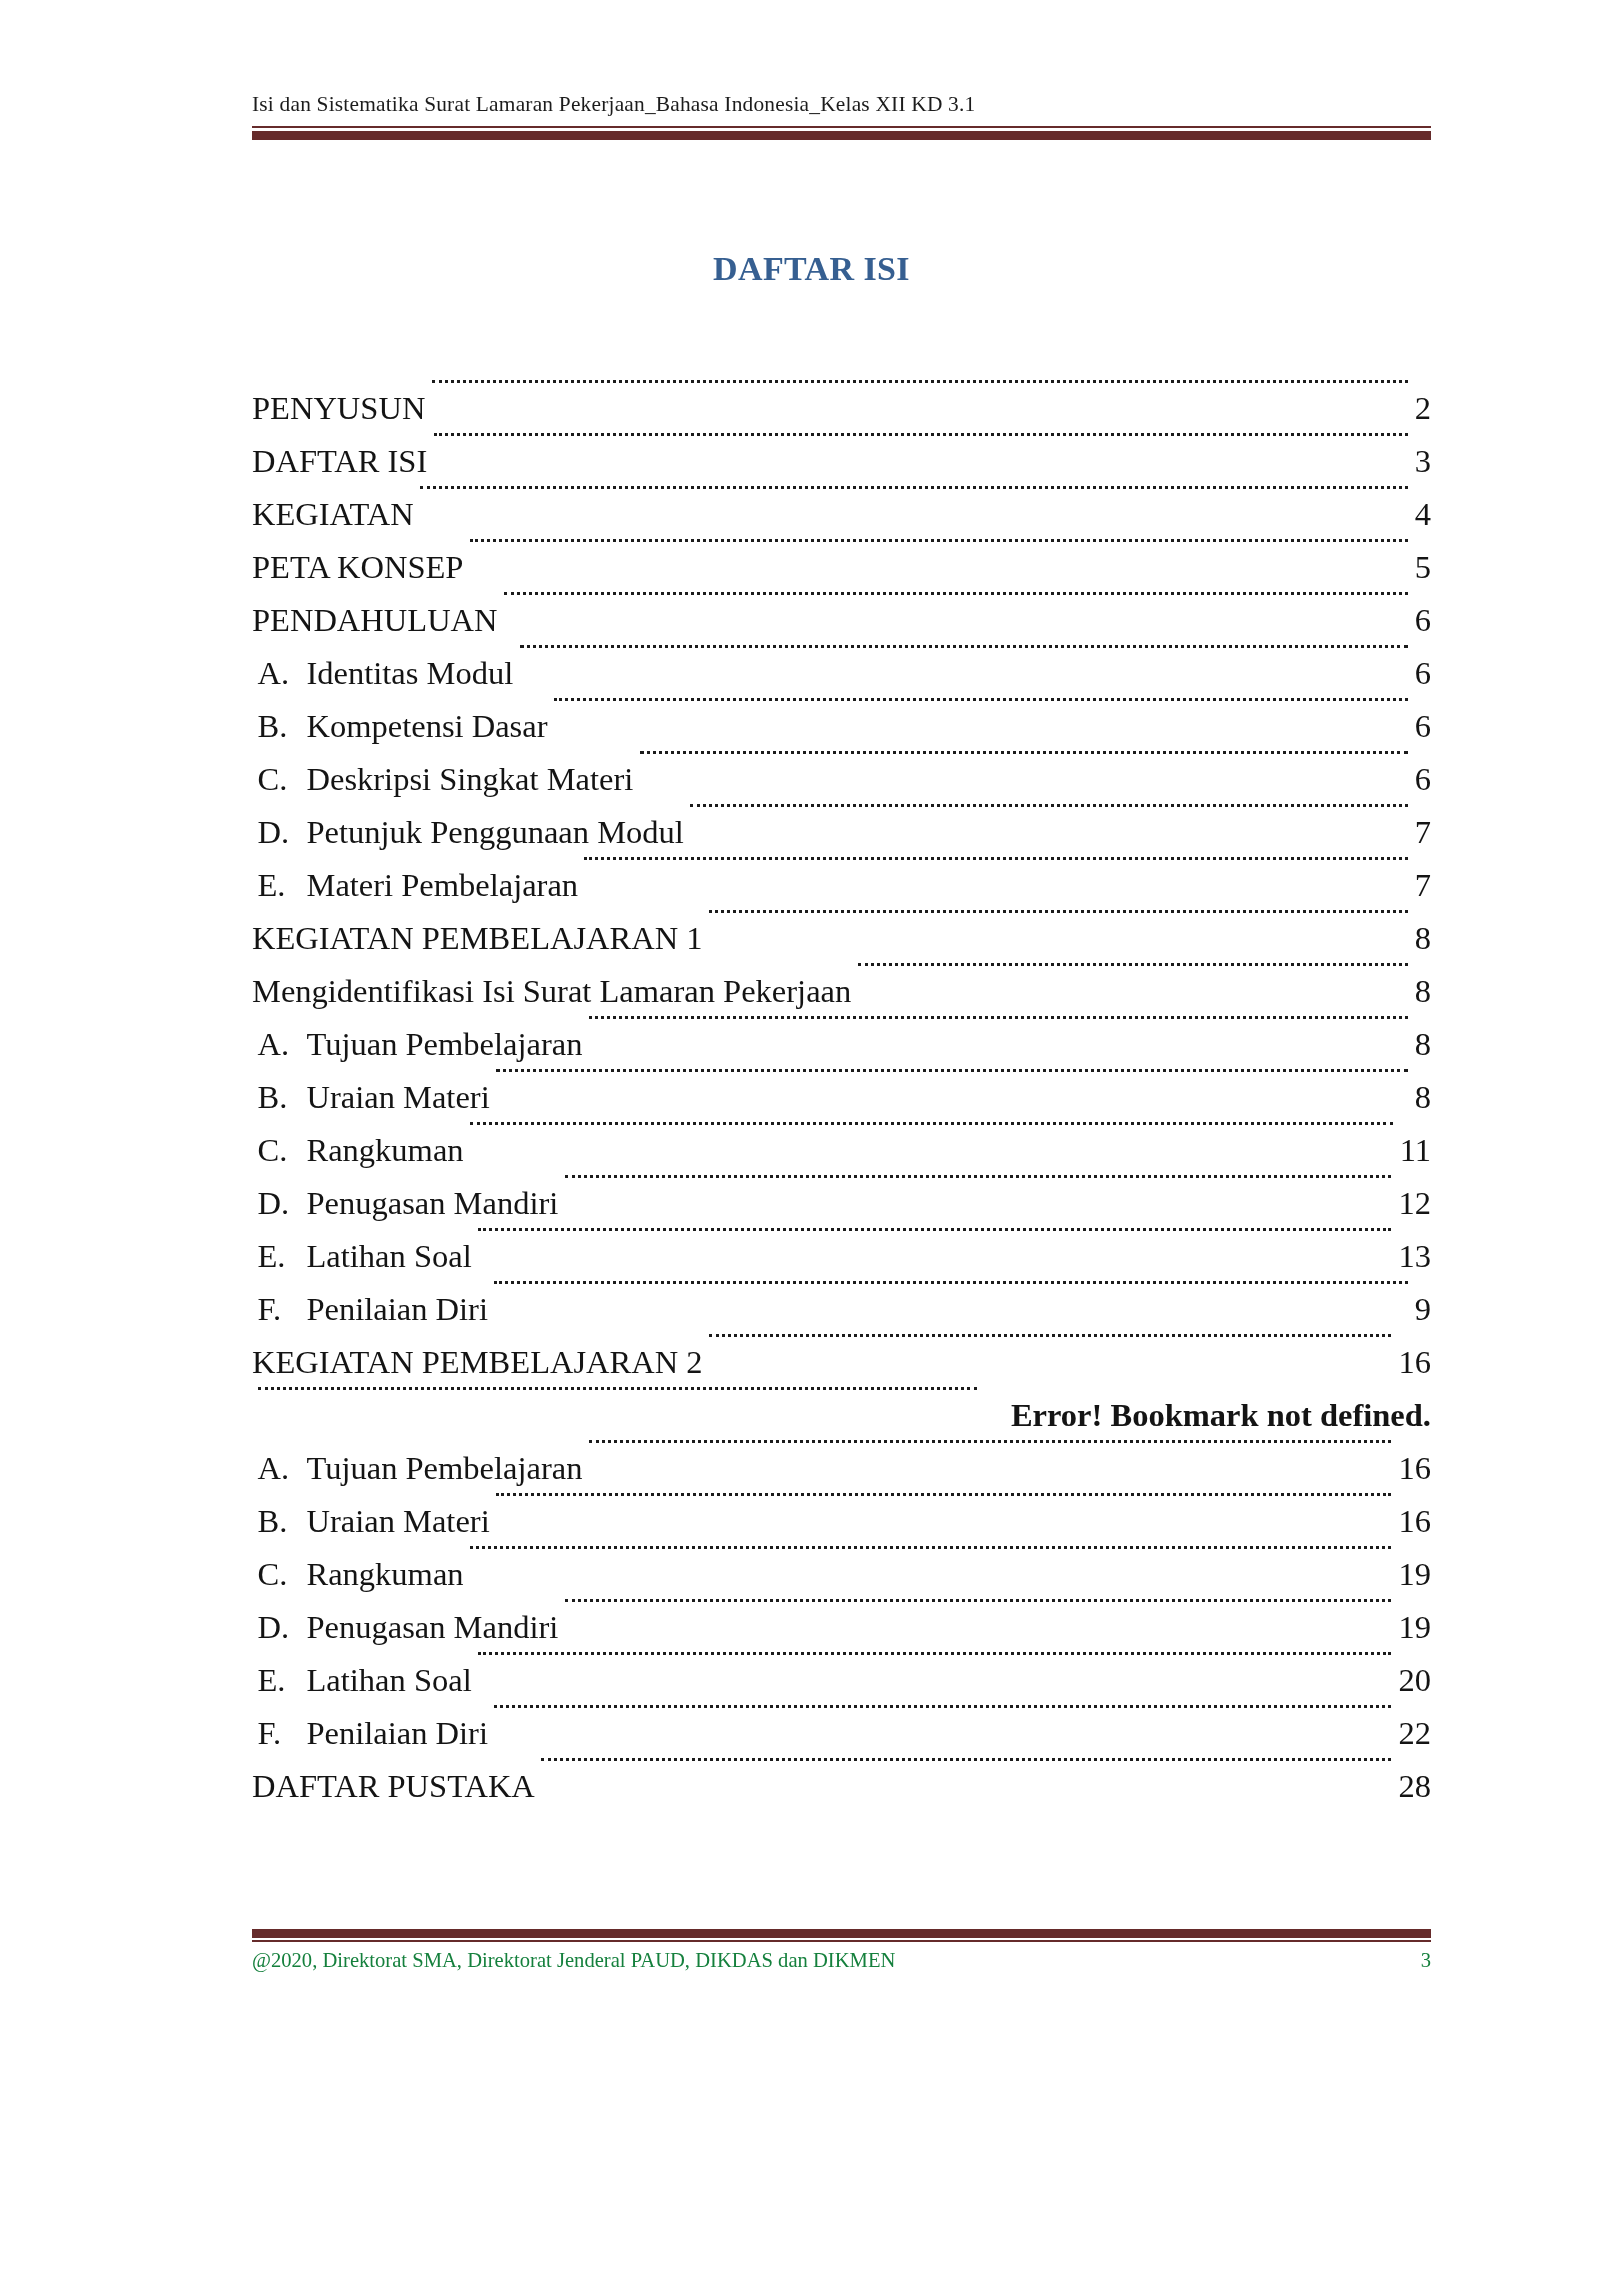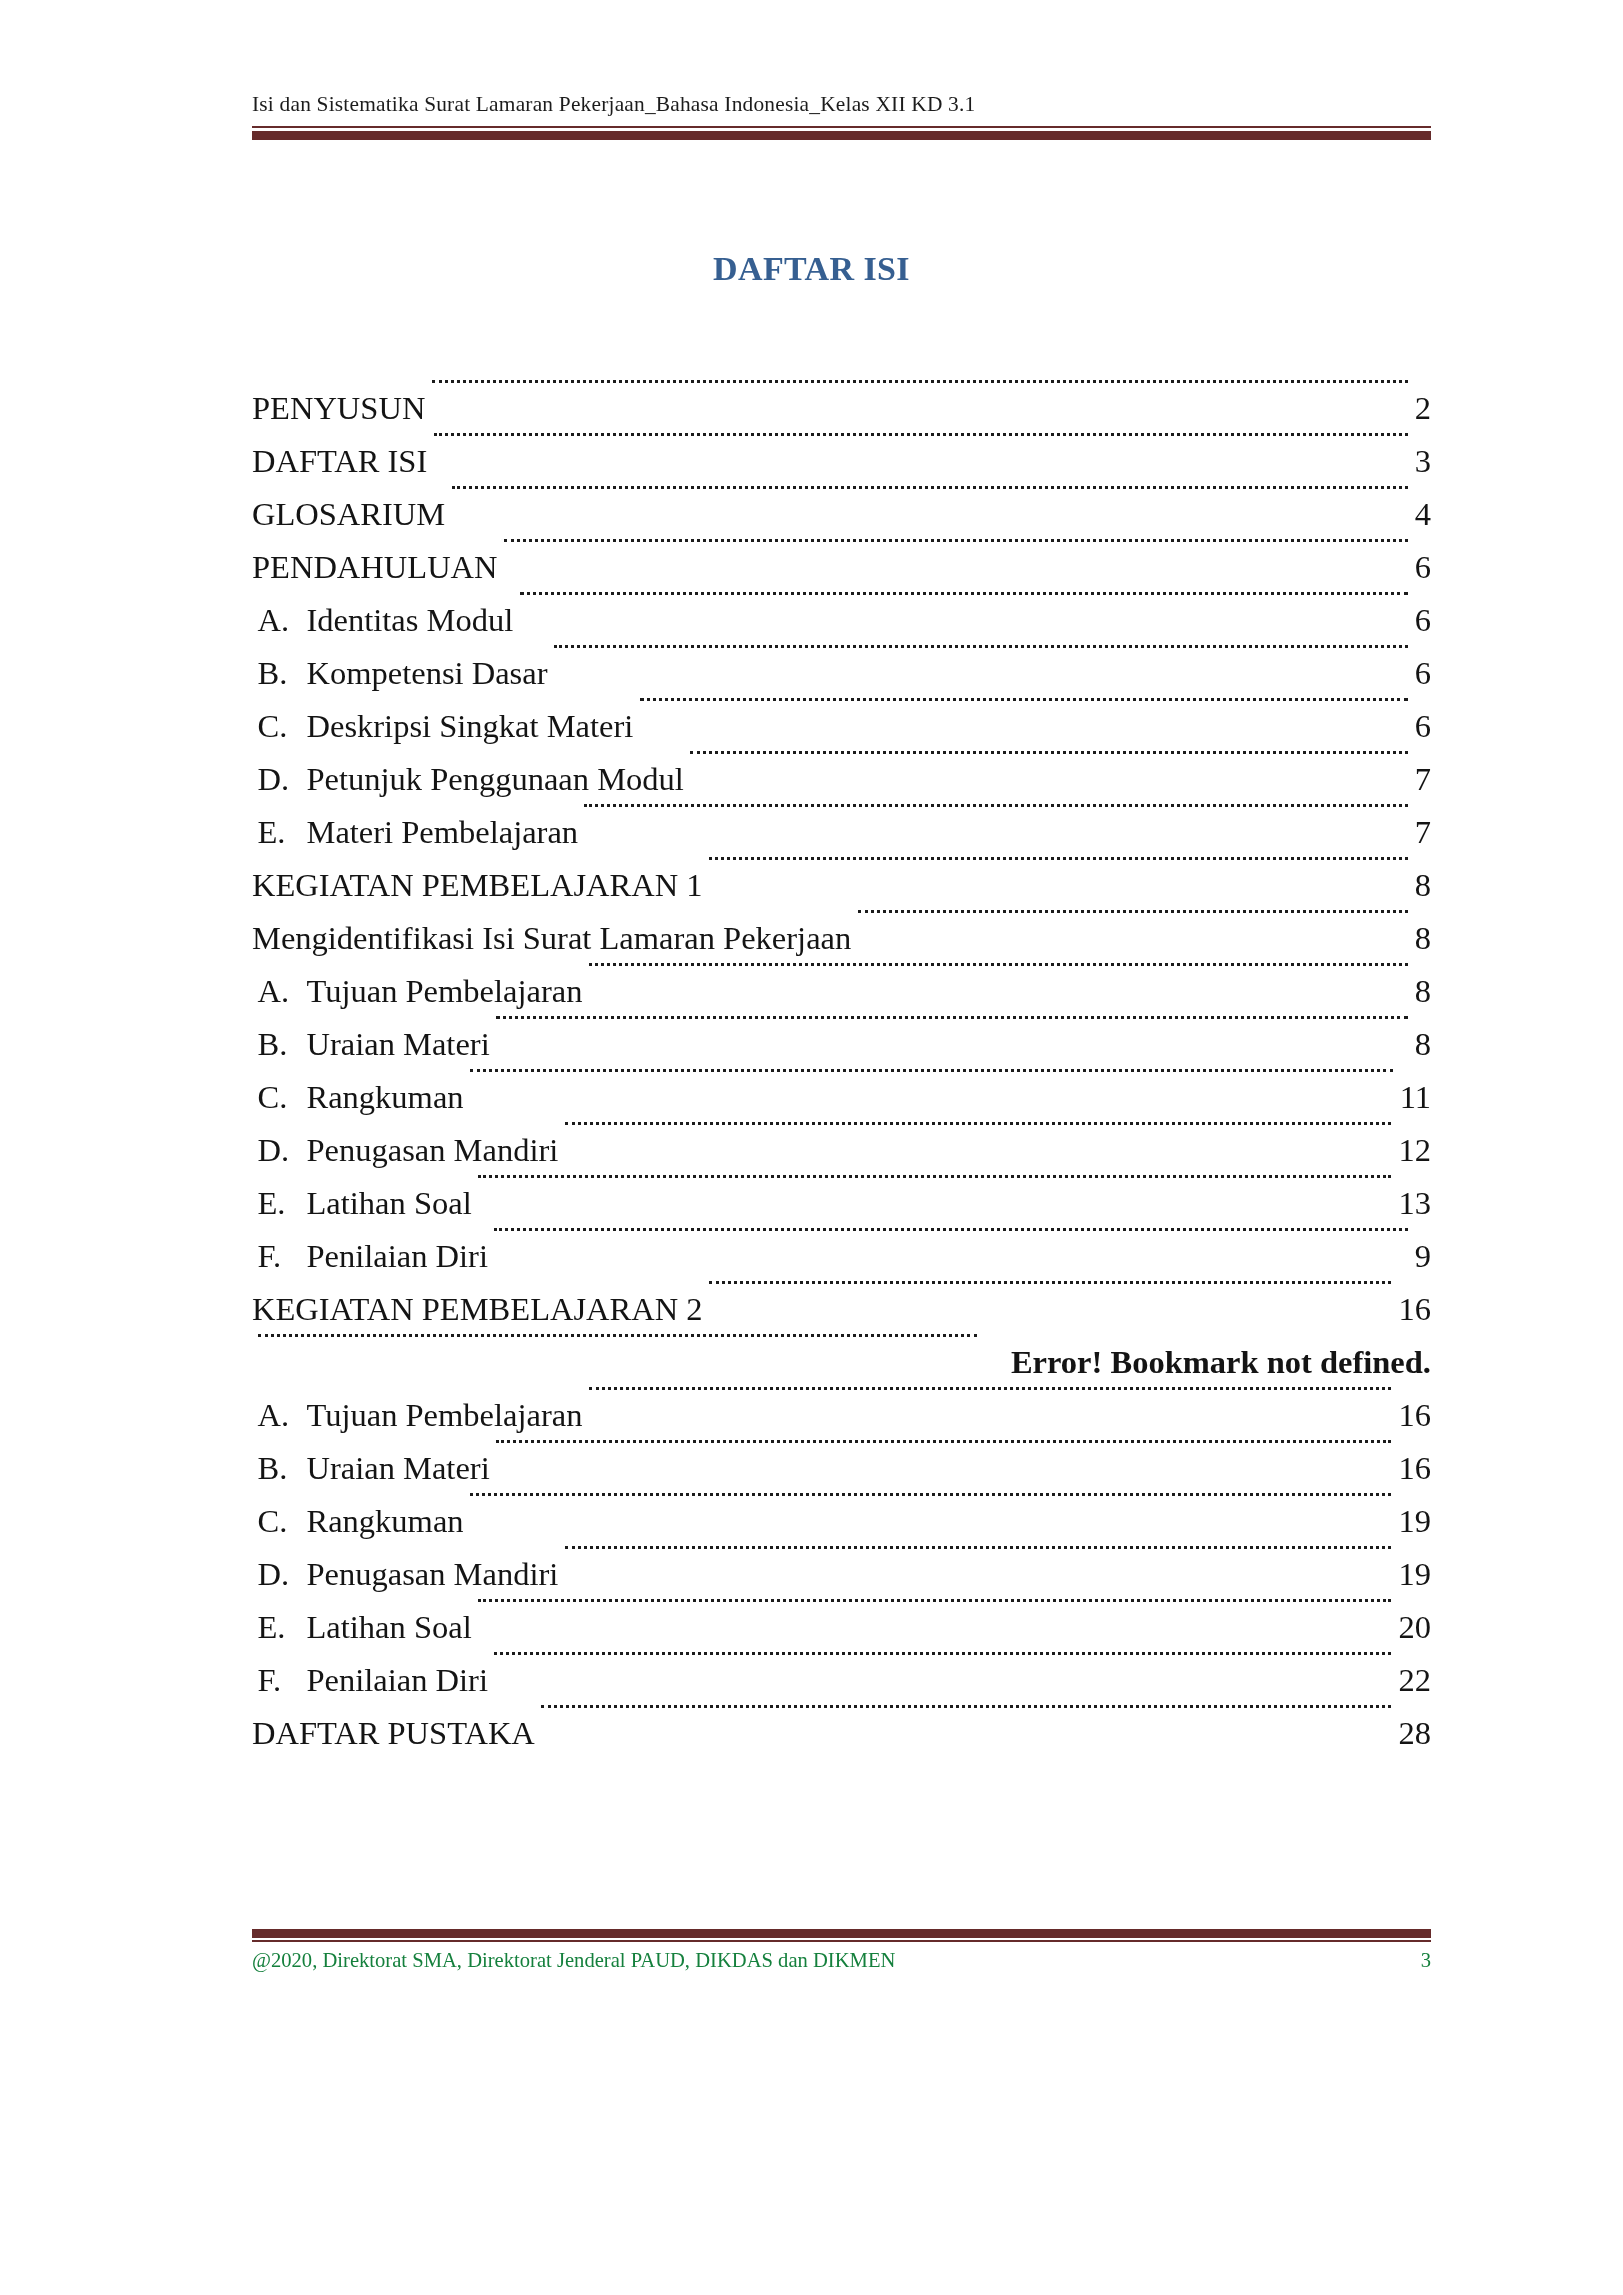--- a/index.html
+++ b/index.html
@@ -136,23 +136,28 @@
         <span class="entry-text">PENYUSUN</span>
         <span class="leader"></span>
         <span class="pagenum">2</span>
       </div>
       <div class="toc-row">
         <span class="entry-text">DAFTAR ISI</span>
         <span class="leader"></span>
         <span class="pagenum">3</span>
       </div>
       <div class="toc-row">
-        <span class="entry-text">GLOSARIUM</span>
+        <span class="entry-text">KEGIATAN</span>
         <span class="leader"></span>
         <span class="pagenum">4</span>
+      </div>
+      <div class="toc-row">
+        <span class="entry-text">PETA KONSEP</span>
+        <span class="leader"></span>
+        <span class="pagenum">5</span>
       </div>
       <div class="toc-row">
         <span class="entry-text">PENDAHULUAN</span>
         <span class="leader"></span>
         <span class="pagenum">6</span>
       </div>
       <div class="toc-row lettered">
         <span class="letter">A.</span>
         <span class="entry-text">Identitas Modul</span>
         <span class="leader"></span>

